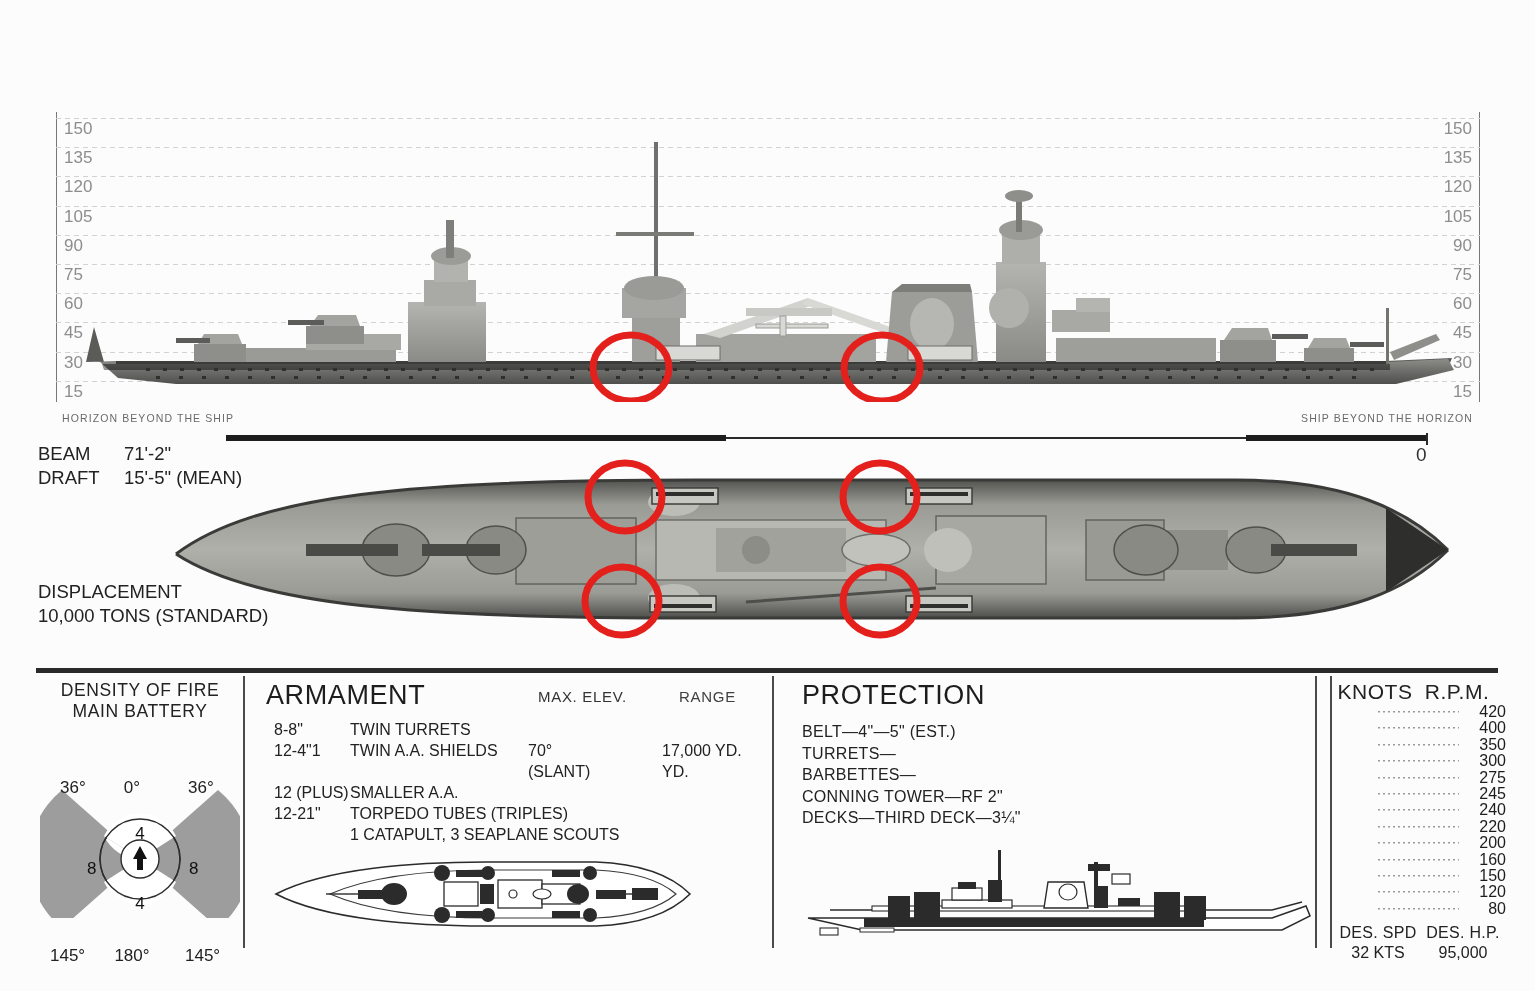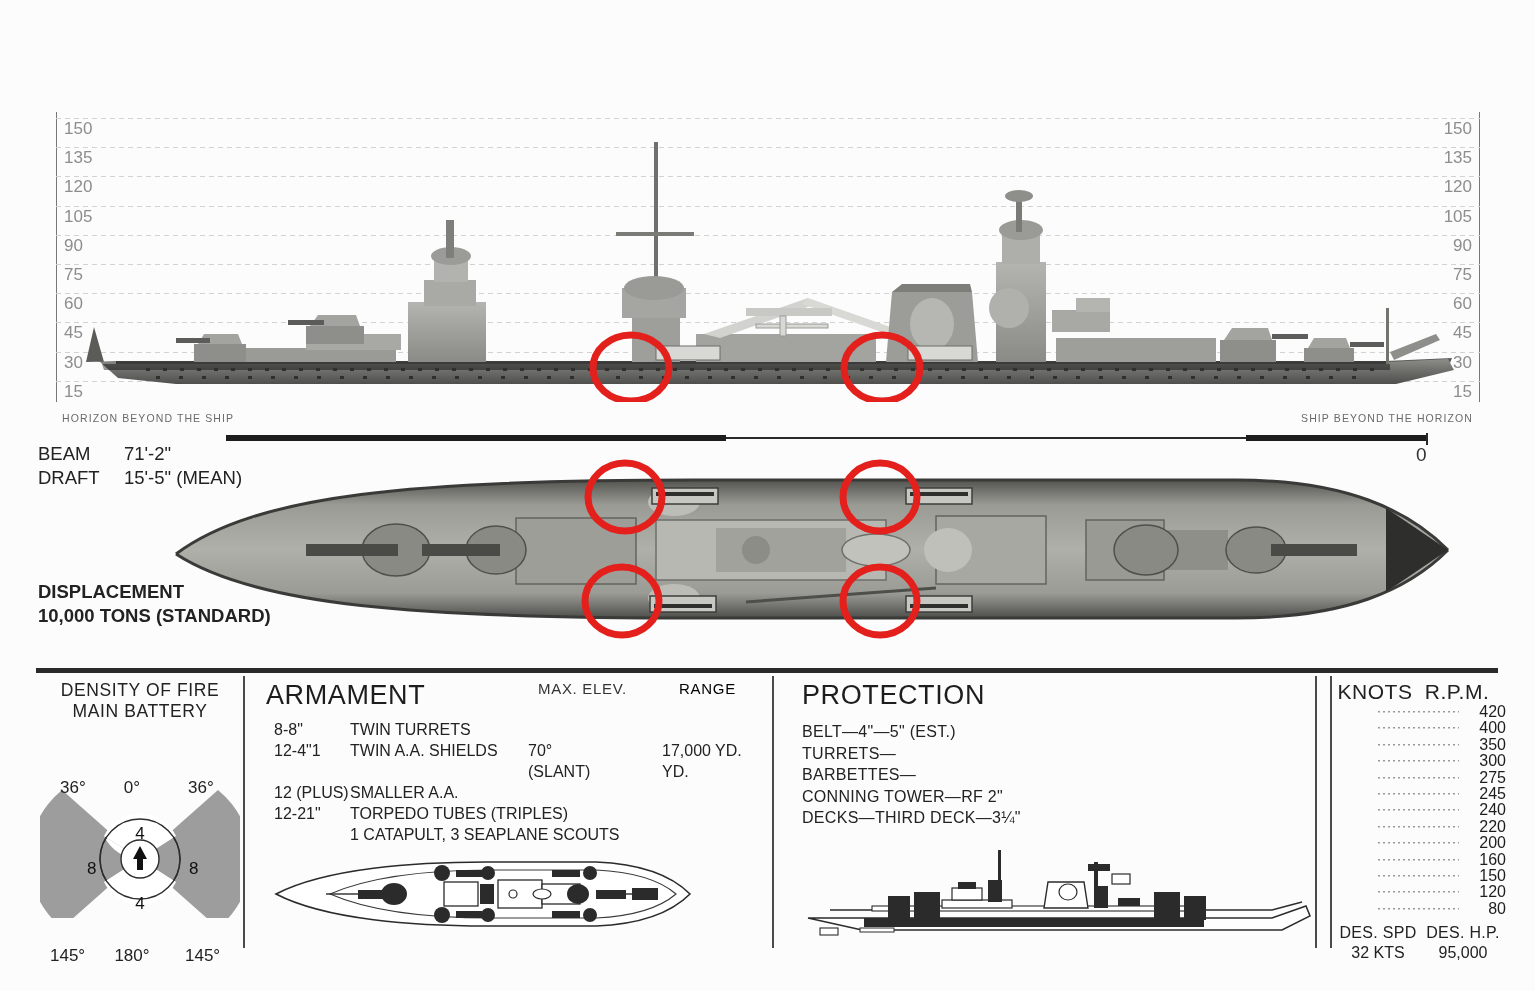--- a/index.html
+++ b/index.html
@@ -67,21 +67,21 @@
   #zero-label{position:absolute;left:1424px;top:444px;font-size:19px;color:#333;transform:translateX(-8px);}
 
   
   #dims{position:absolute;left:38px;top:442px;font-size:18.5px;color:#222;line-height:23.5px;}
   #dims .row{display:flex;}
   #dims .k{width:86px;}
 
   
   #plan-panel{position:absolute;left:56px;top:458px;width:1424px;height:190px;}
 
-  #displacement{position:absolute;left:38px;top:580px;font-size:18.5px;color:#222;line-height:23.5px;font-weight:bold;}
+  #displacement{position:absolute;left:38px;top:580px;font-size:18.5px;color:#222;line-height:23.5px;}
 
   
   #bottom-rule{position:absolute;left:36px;top:668px;width:1462px;height:5px;background:#2a2a2a;}
   .vdiv{position:absolute;top:676px;width:1.6px;height:272px;background:#4a4a4a;}
   #vdiv1{left:243px;}
   #vdiv2{left:772px;}
   #vdiv3{left:1315px;}
   #vdiv4{left:1330px;}
 
   
@@ -97,23 +97,23 @@
   #ang-s145{left:145px;top:218px;}
   .lobenum{position:absolute;font-size:17px;color:#111;font-weight:400;}
   #n-fore{left:100px;top:96px;transform:translateX(-50%);}
   #n-aft{left:100px;top:166px;transform:translateX(-50%);}
   #n-port{left:47px;top:131px;}
   #n-stbd{left:149px;top:131px;}
 
   
   #armament{position:absolute;left:266px;top:680px;width:500px;}
   #arm-title{font-size:27px;letter-spacing:.6px;color:#1d1d1d;}
-  #arm-colhdrs{position:absolute;left:0;top:0;width:500px;height:20px;}
+  #arm-colhdrs{position:absolute;left:0;top:8px;width:500px;height:20px;}
   #arm-elev-hdr{position:absolute;left:272px;font-size:15px;letter-spacing:.7px;color:#333;}
-  #arm-range-hdr{position:absolute;left:413px;font-size:15px;letter-spacing:.7px;color:#000000;}
+  #arm-range-hdr{position:absolute;left:413px;font-size:15px;letter-spacing:.7px;color:#404040;}
   .arm-row{position:relative;height:21px;font-size:16px;color:#222;}
   .arm-qty{position:absolute;left:8px;}
   .arm-desc{position:absolute;left:84px;}
   .arm-elev{position:absolute;left:262px;}
   .arm-range{position:absolute;left:396px;}
   #arm-rows{margin-top:10px;}
   #arm-plan{position:absolute;left:0px;top:178px;width:430px;height:72px;}
 
   
   #protection{position:absolute;left:802px;top:680px;width:500px;}

